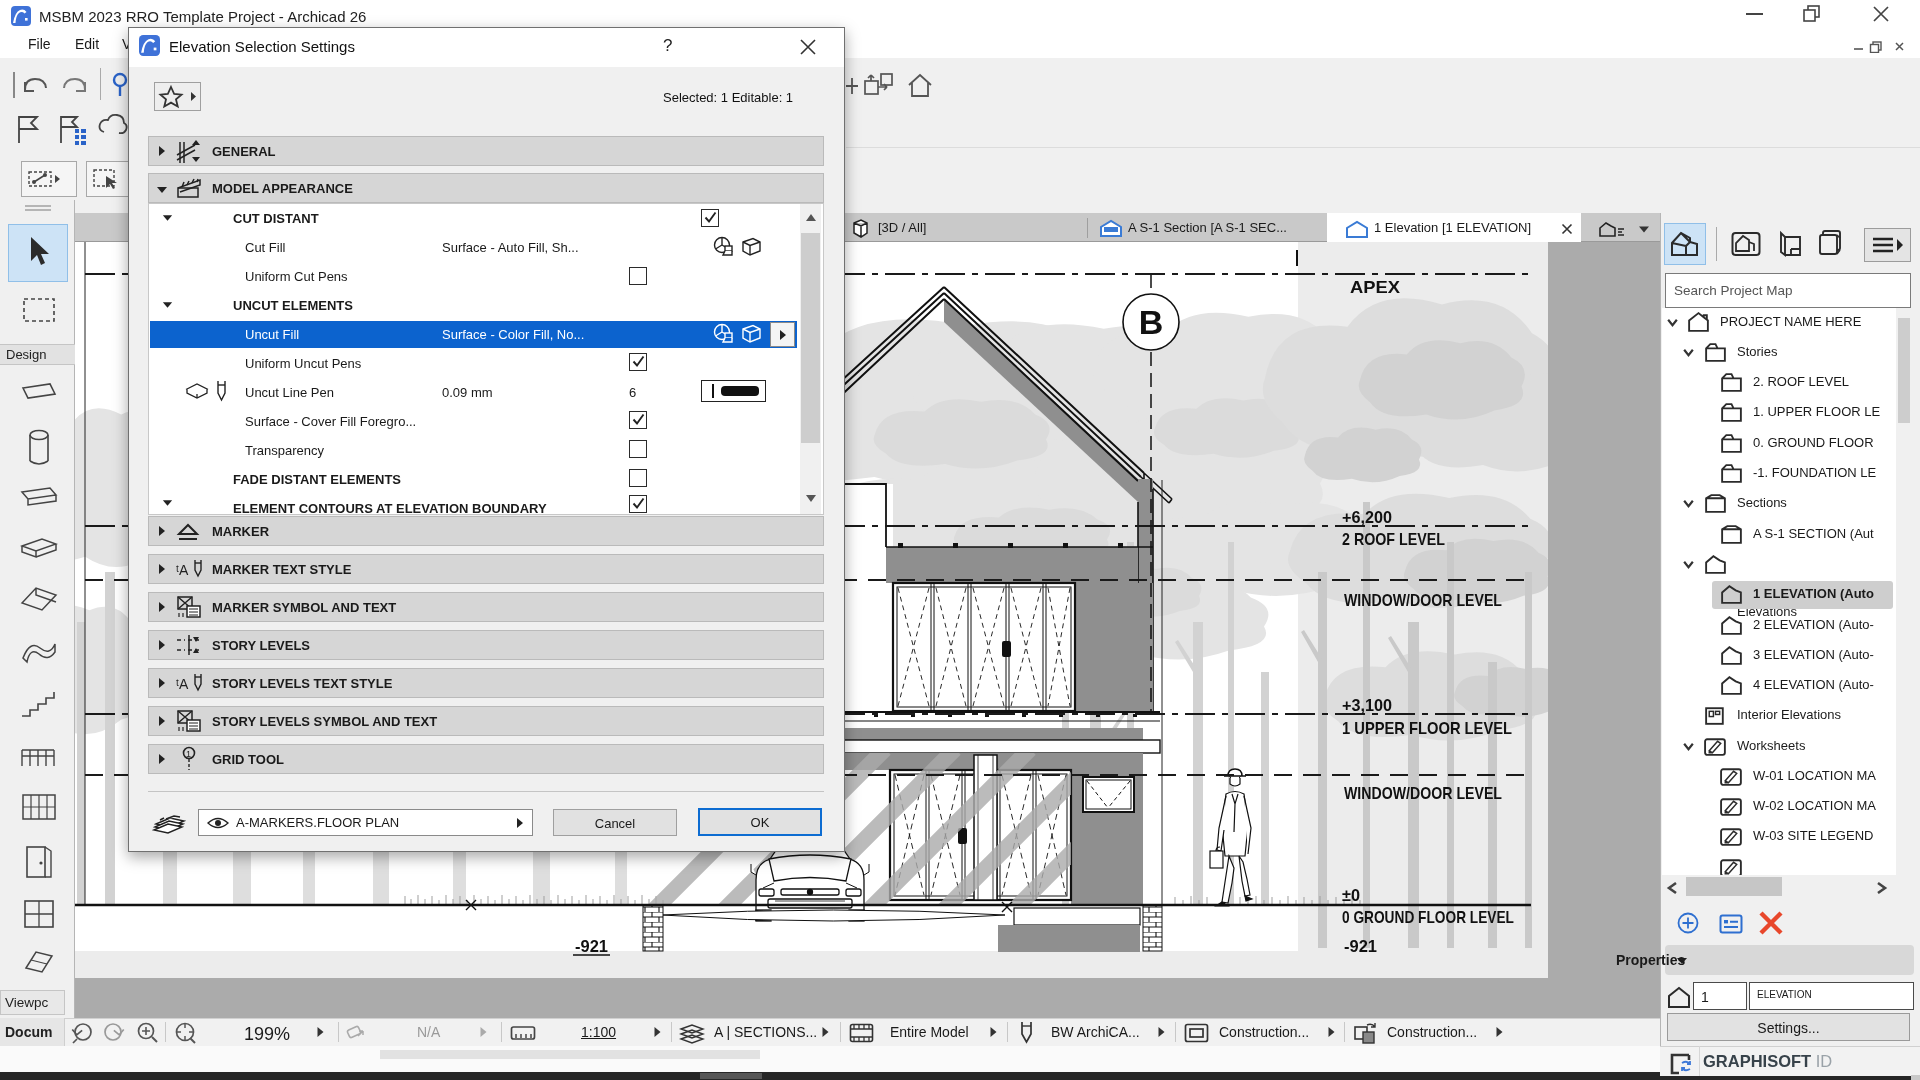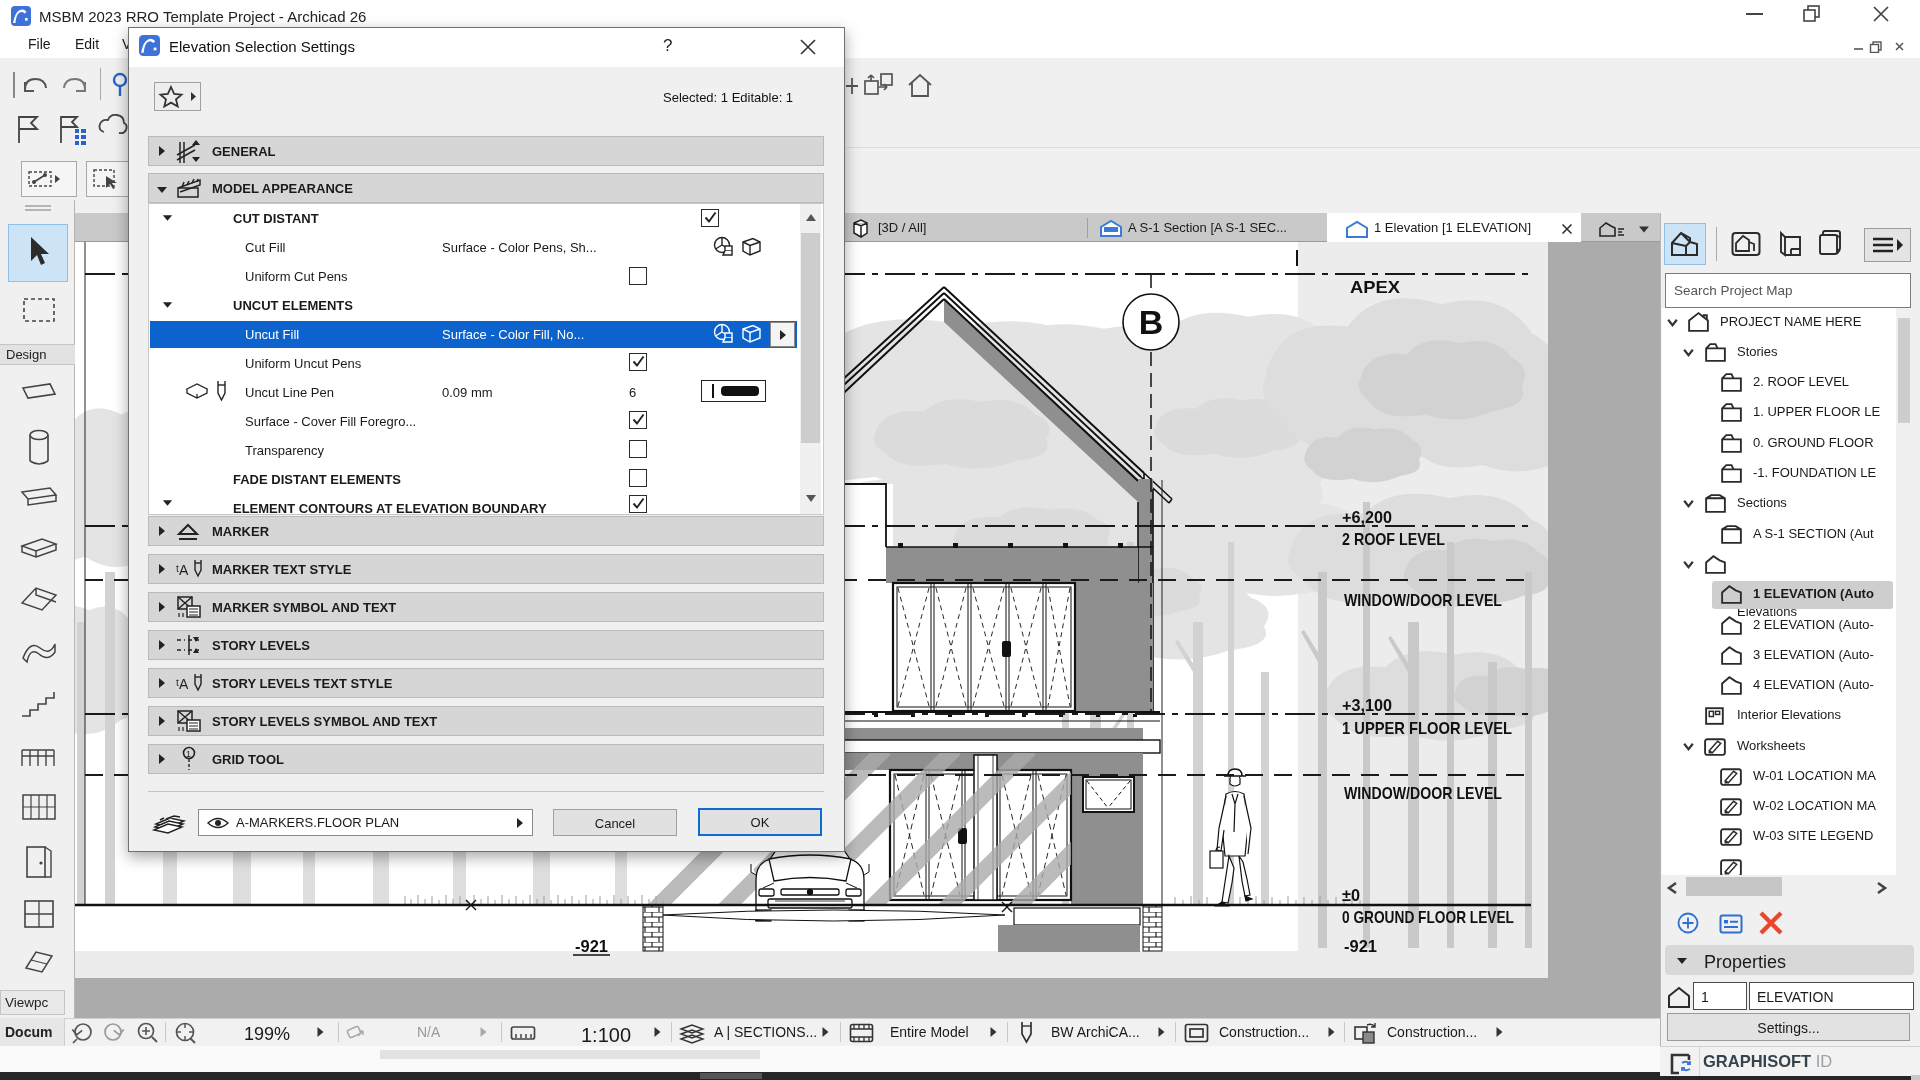--- a/index.html
+++ b/index.html
@@ -577,28 +577,28 @@
     <path d="M11,7.7 H19 M5,13 H19" stroke="#2e6fd0" stroke-width="2"></path>
   </svg>
 <svg class="abs" style="left:1758px;top:909px;" width="26" height="28" viewBox="0 0 26 28">
     <path d="M3,4 L23,24 M23,4 L3,24" stroke="#e8472b" stroke-width="4.4"></path>
   </svg>
 
 <div class="abs" style="left:1665px;top:945px;width:249px;height:30px;background:#d8d8d8;border-radius:4px;"></div>
 <svg class="abs" style="left:1675px;top:956px;" width="14" height="10" viewBox="0 0 14 10">
     <path d="M2,2 L12,2 L7,8 Z" fill="#222"></path>
   </svg>
-<div class="tx" style="left:1704px;top:953px;font-size:18px;font-weight:normal;">Properties</div>
+<div class="tx" style="left:1616px;top:953px;font-size:14px;font-weight:bold;">Properties</div>
 <svg class="abs" style="left:1666px;top:986px;" width="26" height="23" viewBox="0 0 26 23">
     <path d="M3,21 L3,10 L13,2 L23,10 L23,21 Z" fill="none" stroke="#2b2b2b" stroke-width="2"></path>
   </svg>
 <div class="abs" style="left:1693px;top:982px;width:54px;height:28px;background:#fff;border:1.5px solid #4a4a4a;"></div>
 <div class="tx" style="left:1701px;top:990px;font-size:14px;">1</div>
 <div class="abs" style="left:1749px;top:982px;width:165px;height:28px;background:#fff;border:1.5px solid #4a4a4a;"></div>
-<div class="tx" style="left:1757px;top:990px;font-size:14px;">ELEVATION</div>
+<div class="tx" style="left:1757px;top:990px;font-size:10px;">ELEVATION</div>
 <div class="abs" style="left:1667px;top:1013px;width:243px;height:28px;background:#e2e2e2;border:1px solid #9a9a9a;text-align:center;">
     <div style="font-size:14px;margin-top:6px;">Settings...</div>
   </div>
 
 <div class="abs" style="left:1660px;top:1046px;width:260px;height:30px;background:#f2f2f2;border-top:1px solid #d0d0d0;"></div>
 <div class="abs" style="left:1699px;top:1046px;width:1px;height:30px;background:#d6d6d6;"></div>
 <svg class="abs" style="left:1669px;top:1053px;" width="26" height="24" viewBox="0 0 26 24">
     <path d="M3,8 L3,2 L20,2 M20,2 L20,7 M3,8 L3,20 L10,20" fill="none" stroke="#333" stroke-width="2.6"></path>
     <path d="M13,10 Q18,7 21,11 M21,8 L21,11 L18,11" stroke="#3c78d8" stroke-width="1.8" fill="none"></path>
     <path d="M21,16 Q16,19 13,15 M13,18 L13,15 L16,15" stroke="#3c78d8" stroke-width="1.8" fill="none"></path>
@@ -639,21 +639,21 @@
   </svg>
 <div class="tx" style="left:417px;top:1025px;font-size:14px;color:#9a9a9a;">N/A</div>
 <svg class="abs" style="left:478px;top:1025px;" width="11" height="14" viewBox="0 0 10 14">
     <path d="M2,2 L8,7 L2,12 Z" fill="#aaa"></path>
   </svg>
 <div class="abs" style="left:501px;top:1022px;width:1px;height:20px;background:#c8c8c8;"></div>
 <svg class="abs" style="left:510px;top:1025px;" width="26" height="16" viewBox="0 0 26 16">
     <rect x="1.5" y="2" width="23" height="12" rx="2" fill="none" stroke="#444" stroke-width="1.7"></rect>
     <path d="M6,9 V13 M11,9 V13 M16,9 V13 M21,9 V13" stroke="#444" stroke-width="1.5"></path>
   </svg>
-<div class="tx" style="left:581px;top:1025px;font-size:20px;">1:100</div>
+<div class="tx" style="left:581px;top:1025px;font-size:14px;text-decoration:underline;">1:100</div>
 <svg class="abs" style="left:652px;top:1025px;" width="11" height="14" viewBox="0 0 10 14">
     <path d="M2,2 L8,7 L2,12 Z" fill="#333"></path>
   </svg>
 <div class="abs" style="left:671px;top:1022px;width:1px;height:20px;background:#c8c8c8;"></div>
 <svg class="abs" style="left:679px;top:1021px;" width="26" height="24" viewBox="0 0 26 24">
     <g fill="none" stroke="#333" stroke-width="1.5">
       <path d="M2,8 L13,4 L24,8 L13,12 Z"></path>
       <path d="M2,13 L13,9 L24,13 L13,17 Z"></path>
       <path d="M2,18 L13,14 L24,18 L13,22 Z"></path>
     </g>
@@ -772,21 +772,21 @@
 
 <svg class="abs" style="left:32px;top:185px;" width="13" height="10" viewBox="0 0 14 10">
       <path d="M2,2 L12,2 L7,8 Z" fill="#222"></path>
     </svg>
 <div class="tx b" style="left:104px;top:184px;">CUT DISTANT</div>
 <div class="abs" style="left:572px;top:181px;width:18px;height:18px;border:1.6px solid #2b2b2b;background:#fff;"></div>
 <svg class="abs" style="left:574px;top:182px;" width="15" height="15" viewBox="0 0 15 15">
       <path d="M2.5,7.5 L6,11.5 L12.5,2.5" stroke="#222" stroke-width="1.9" fill="none"></path>
     </svg>
 <div class="tx" style="left:116px;top:213px;">Cut Fill</div>
-<div class="tx" style="left:313px;top:213px;">Surface - Color Pens, Sh...</div>
+<div class="tx" style="left:313px;top:213px;">Surface - Auto Fill, Sh...</div>
 <svg class="abs" style="left:583px;top:208px;" width="54" height="22" viewBox="0 0 54 22">
       <g stroke="#222" fill="none" stroke-width="1.4">
         <circle cx="10" cy="9" r="7.5"></circle>
         <path d="M10,9 L10,1.5 M10,9 L16.5,13 M10,9 L3.5,13"></path>
         <rect x="13" y="10" width="7" height="5" fill="#fff"></rect>
         <path d="M13,15 L11,19 L20,19 L20,15" fill="#fff"></path>
       </g>
       <g stroke="#222" fill="#fff" stroke-width="1.4">
         <path d="M31,6 L41,2.5 L48,6 L48,15 L38,19 L31,15 Z"></path>
         <path d="M31,6 L38,9.5 L48,6 M38,9.5 L38,19"></path>

